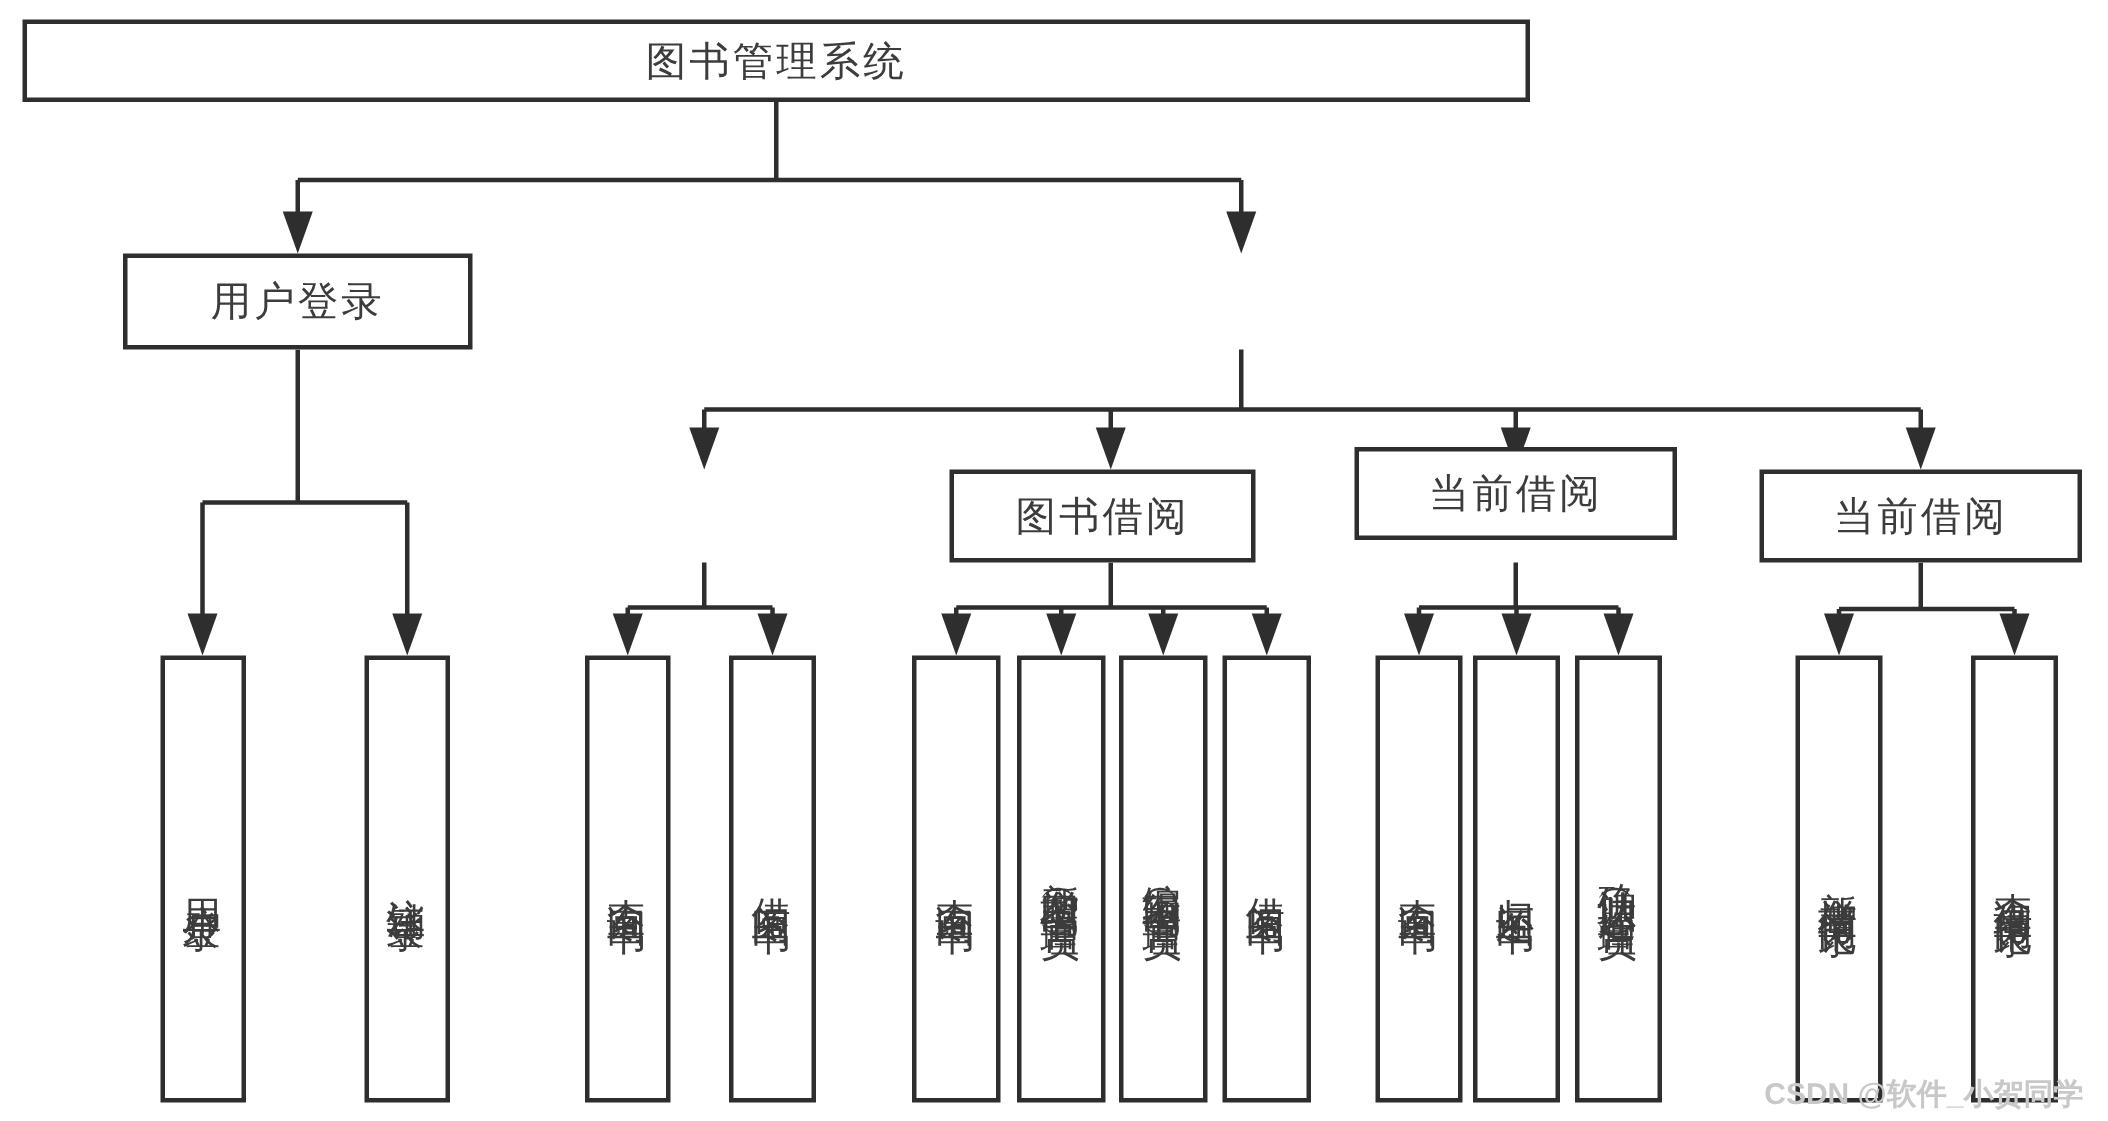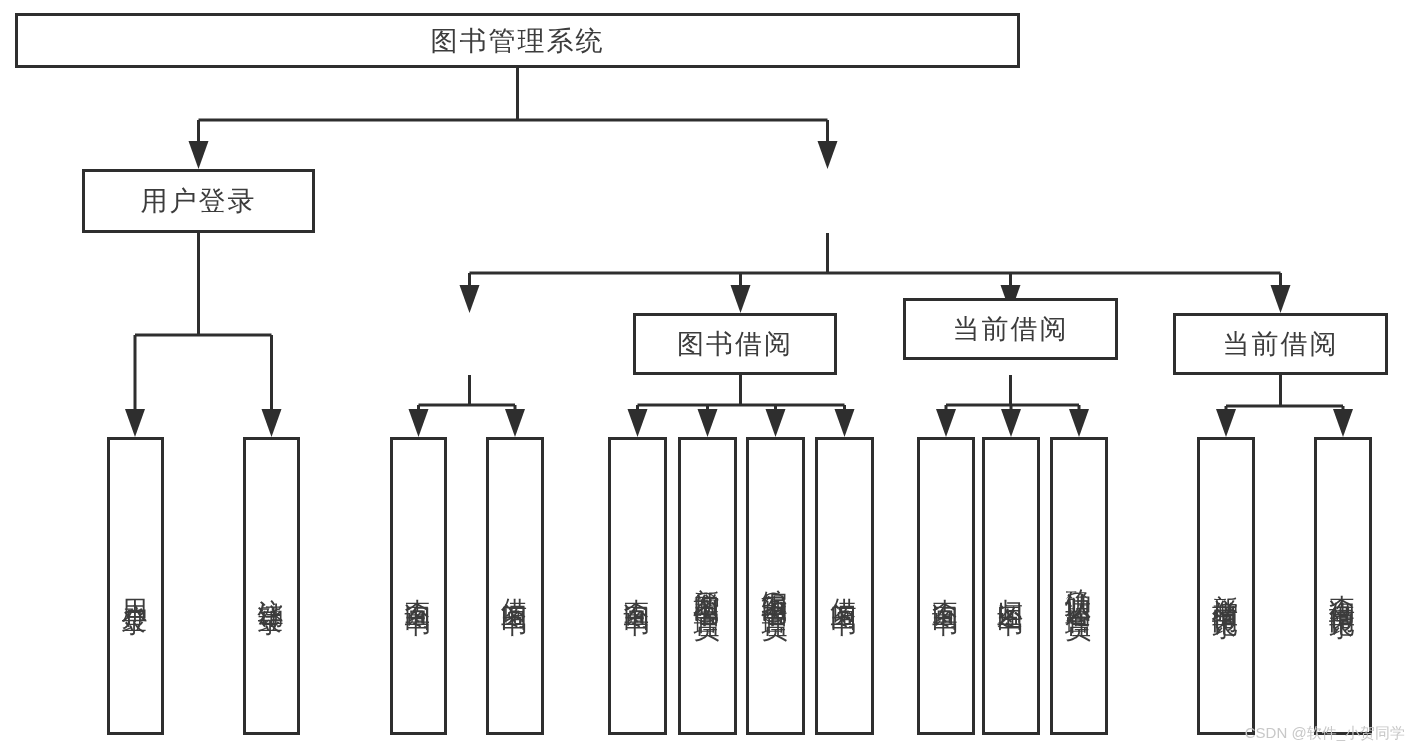--- a/index.html
+++ b/index.html
@@ -52,26 +52,27 @@
     white-space:nowrap;
   }
   .box .vlabel{
     writing-mode:vertical-rl;
     font-size:26px;
     letter-spacing:4px;
     white-space:nowrap;
   }
   .watermark{
     position:absolute;
-    right:0;
+    right:16px;
     bottom:4px;
-    font-size:15px;
+    font-size:20px;
     color:var(--watermark-text);
     z-index:3;
     white-space:nowrap;
+    font-weight:bold;
   }
 </style>
 </head>
 <body>
 
 <div class="canvas">
 
   <svg class="wires" width="1405" height="747" viewBox="0 0 1405 747">
     <g class="lines">
 

